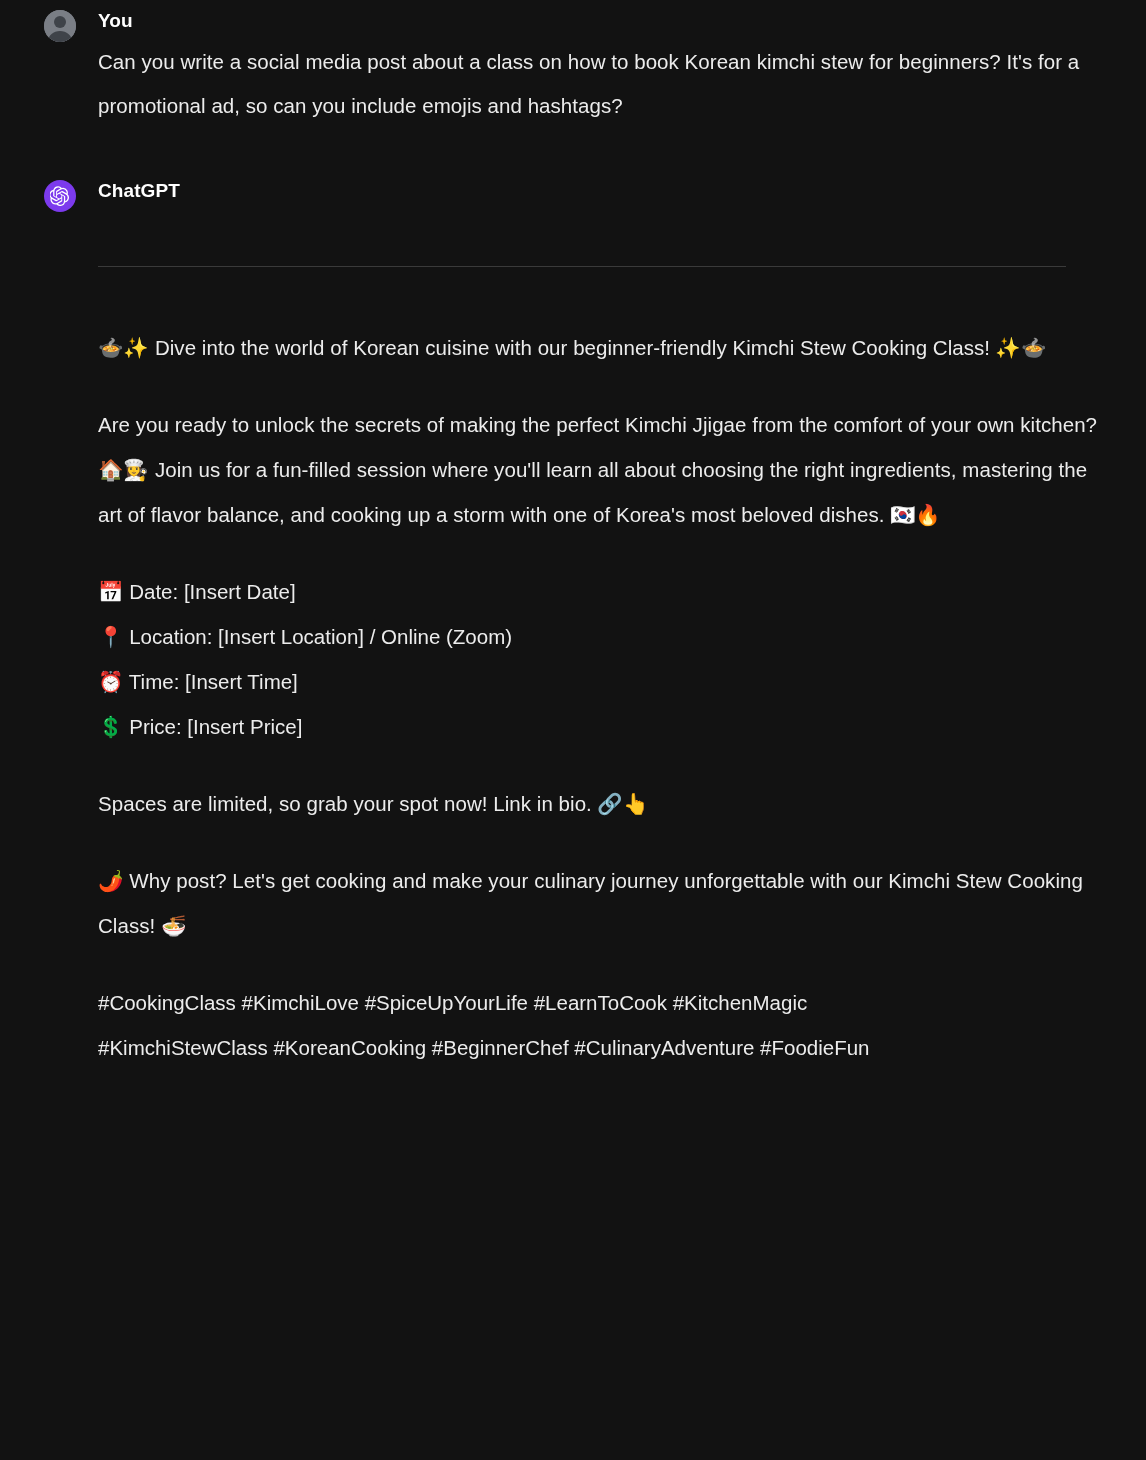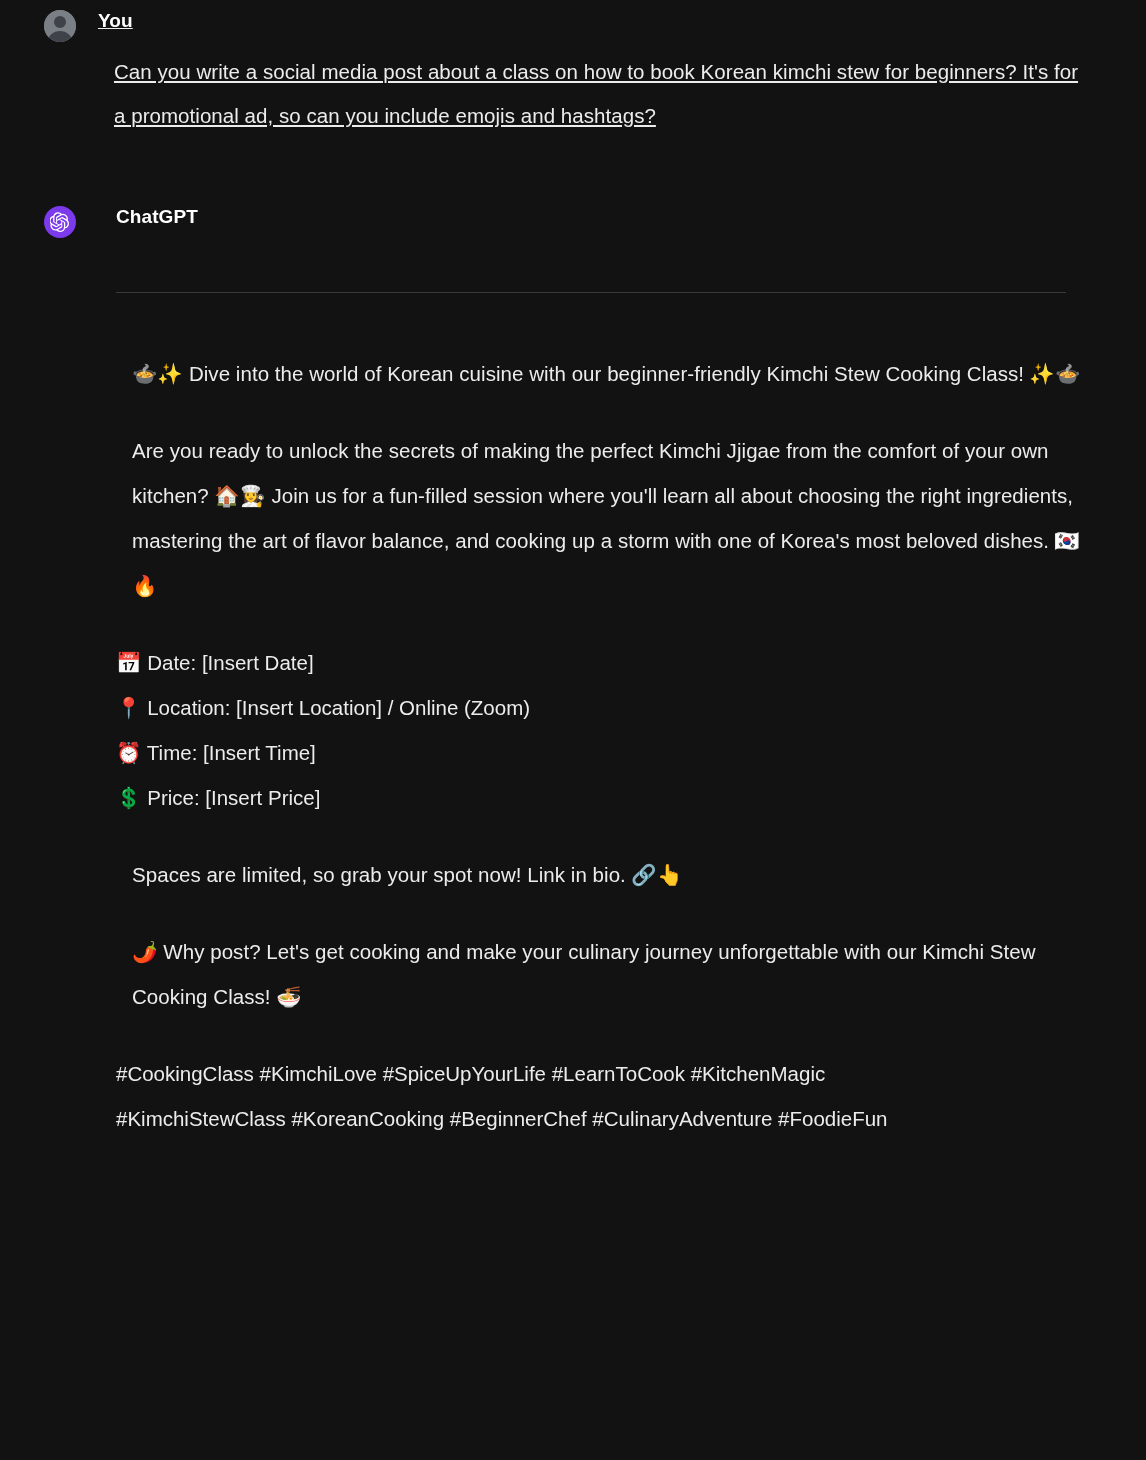--- a/index.html
+++ b/index.html
@@ -18,22 +18,22 @@
     width: 1146px;
     padding: 0;
     box-sizing: border-box;
   }
   .message {
     display: flex;
     align-items: flex-start;
     padding: 0 40px 0 44px;
     box-sizing: border-box;
   }
-  .message.user { padding-top: 8px; text-decoration: underline; }
-  .message.assistant { padding-top: 50px; gap: 18px; }
+  .message.user { padding-top: 8px; }
+  .message.assistant { padding-top: 50px; }
 
   .avatar {
     flex: 0 0 auto;
     width: 32px;
     height: 32px;
     border-radius: 50%;
     margin-right: 22px;
     margin-top: 2px;
     overflow: hidden;
     display: flex;
@@ -57,21 +57,21 @@
     font-weight: bold;
     line-height: 26px;
     color: #ffffff;
     margin: 0 0 6px 0;
     letter-spacing: 0.1px;
   }
   .para {
     font-size: 20.5px;
     line-height: 44px;
     color: #ececec;
-    margin: 16px;
+    margin: 0;
     letter-spacing: 0.05px;
   }
   .assistant .para { line-height: 45px; }
 
   .divider {
     height: 1px;
     background: #3a3a3a;
     margin: 62px 40px 0 0;
   }
 

